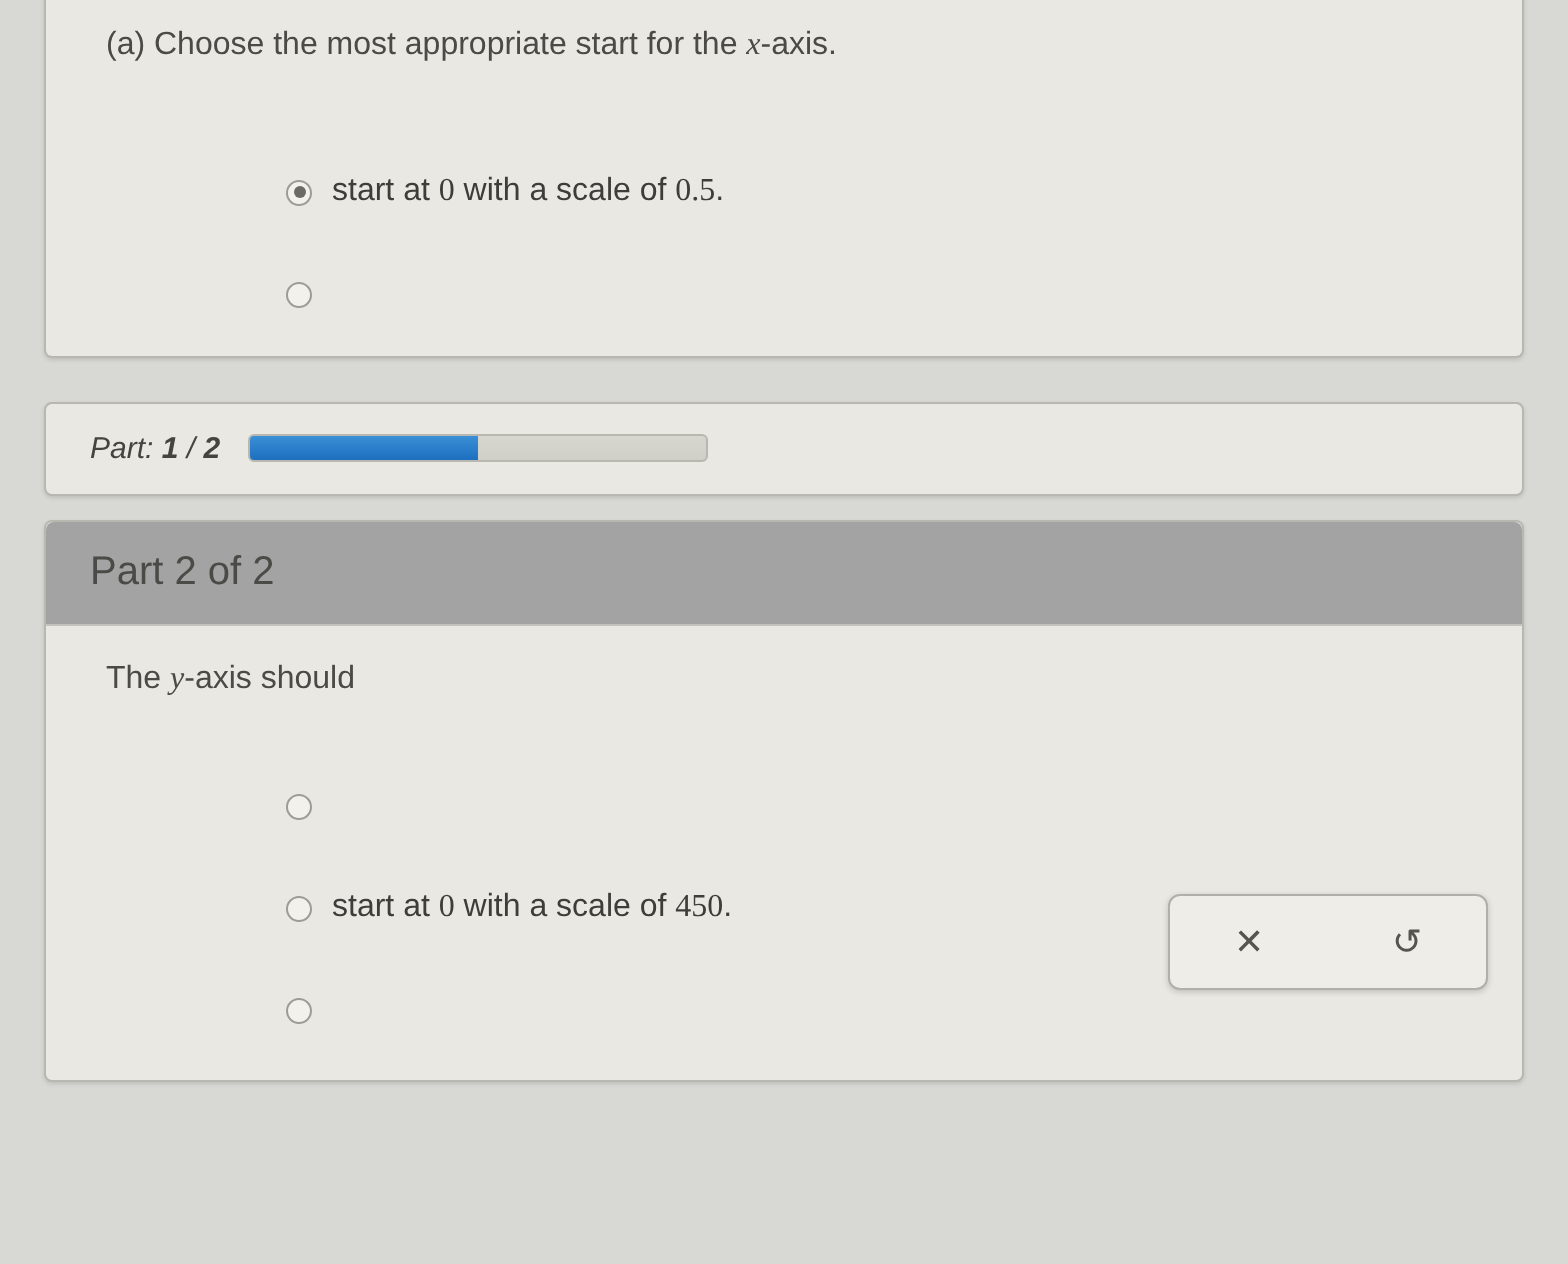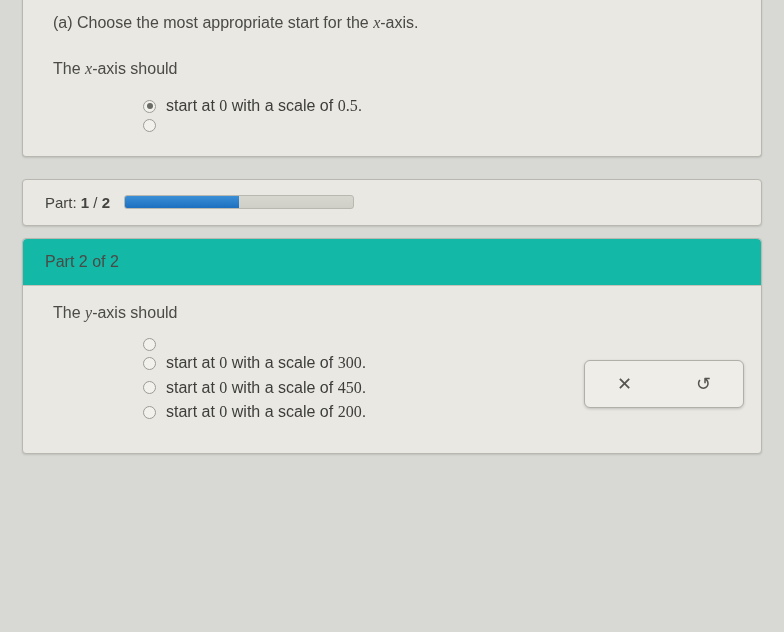--- a/index.html
+++ b/index.html
@@ -33,20 +33,21 @@
   .options {
     padding: 10px 0 10px 120px;
   }
   .opt {
     display: flex;
     align-items: center;
     gap: 10px;
     font-size: 16px;
     line-height: 1.55;
     color: #3d3d3a;
+    margin-top: 32px;
   }
   .radio {
     width: 13px; height: 13px;
     border: 1.5px solid #9c9c96;
     border-radius: 50%;
     background: #f2f1ec;
     flex-shrink: 0;
     display:inline-flex; align-items:center; justify-content:center;
   }
   .radio.selected::after{
@@ -60,38 +61,39 @@
     background: #e9e8e3;
     border: 1px solid #b8b7b0;
     border-radius: 4px;
     padding: 14px 22px;
     display: flex;
     align-items: center;
     gap: 14px;
     font-size: 15px;
     color: #444440;
     box-shadow: 0 1px 2px rgba(0,0,0,0.12);
+    font-style: italic;
   }
   .progress-track {
     width: 230px; height: 14px;
     background: linear-gradient(#d7d6cf,#cfcec7);
     border-radius: 3px;
     border: 1px solid #b8b7b0;
     overflow: hidden;
   }
   .progress-fill {
     height: 100%;
     background: linear-gradient(#3a8fd6,#1d6fbf);
     width: 50%;
   }
   .part-header {
-    background: #14b8a6;
+    background: #a3a3a3;
     border-bottom: 1px solid #c5c4bc;
     padding: 14px 22px;
-    font-size: 16px;
+    font-size: 20px;
     color: #4a4a46;
     border-top-left-radius: 4px;
     border-top-right-radius: 4px;
   }
   .helper-box {
     position: absolute;
     right: 40px;
     bottom: 46px;
     width: 160px;
     height: 48px;
@@ -114,23 +116,20 @@
 </style>
 </head>
 <body>
 
 <div class="container">
 
   <div class="panel panel-a">
     <div class="q-prompt">
       <span>(a) Choose the most appropriate start for the </span><span class="italic">x</span><span>-axis.</span>
     </div>
-    <div class="sub-prompt">
-      <span>The </span><span class="italic">x</span><span>-axis should</span>
-    </div>
     <div class="options">
       <label class="opt">
         <span class="radio selected"></span>
         <span><span>start at </span><span class="num">0</span><span> with a scale of </span><span class="num">0.5</span><span>.</span></span>
       </label>
       <label class="opt">
         <span class="radio"></span>
       </label>
     </div>
   </div>
@@ -149,29 +148,24 @@
     <div class="part-header">Part 2 of 2</div>
     <div class="sub-prompt">
       <span>The </span><span class="italic">y</span><span>-axis should</span>
     </div>
     <div class="options">
       <label class="opt">
         <span class="radio"></span>
       </label>
       <label class="opt">
         <span class="radio"></span>
-        <span><span>start at </span><span class="num">0</span><span> with a scale of </span><span class="num">300</span><span>.</span></span>
-      </label>
-      <label class="opt">
-        <span class="radio"></span>
         <span><span>start at </span><span class="num">0</span><span> with a scale of </span><span class="num">450</span><span>.</span></span>
       </label>
       <label class="opt">
         <span class="radio"></span>
-        <span><span>start at </span><span class="num">0</span><span> with a scale of </span><span class="num">200</span><span>.</span></span>
       </label>
     </div>
   </div>
 
   <div class="helper-box">
     <span class="helper-btn">✕</span>
     <span class="helper-btn">↺</span>
   </div>
   </div>
 

